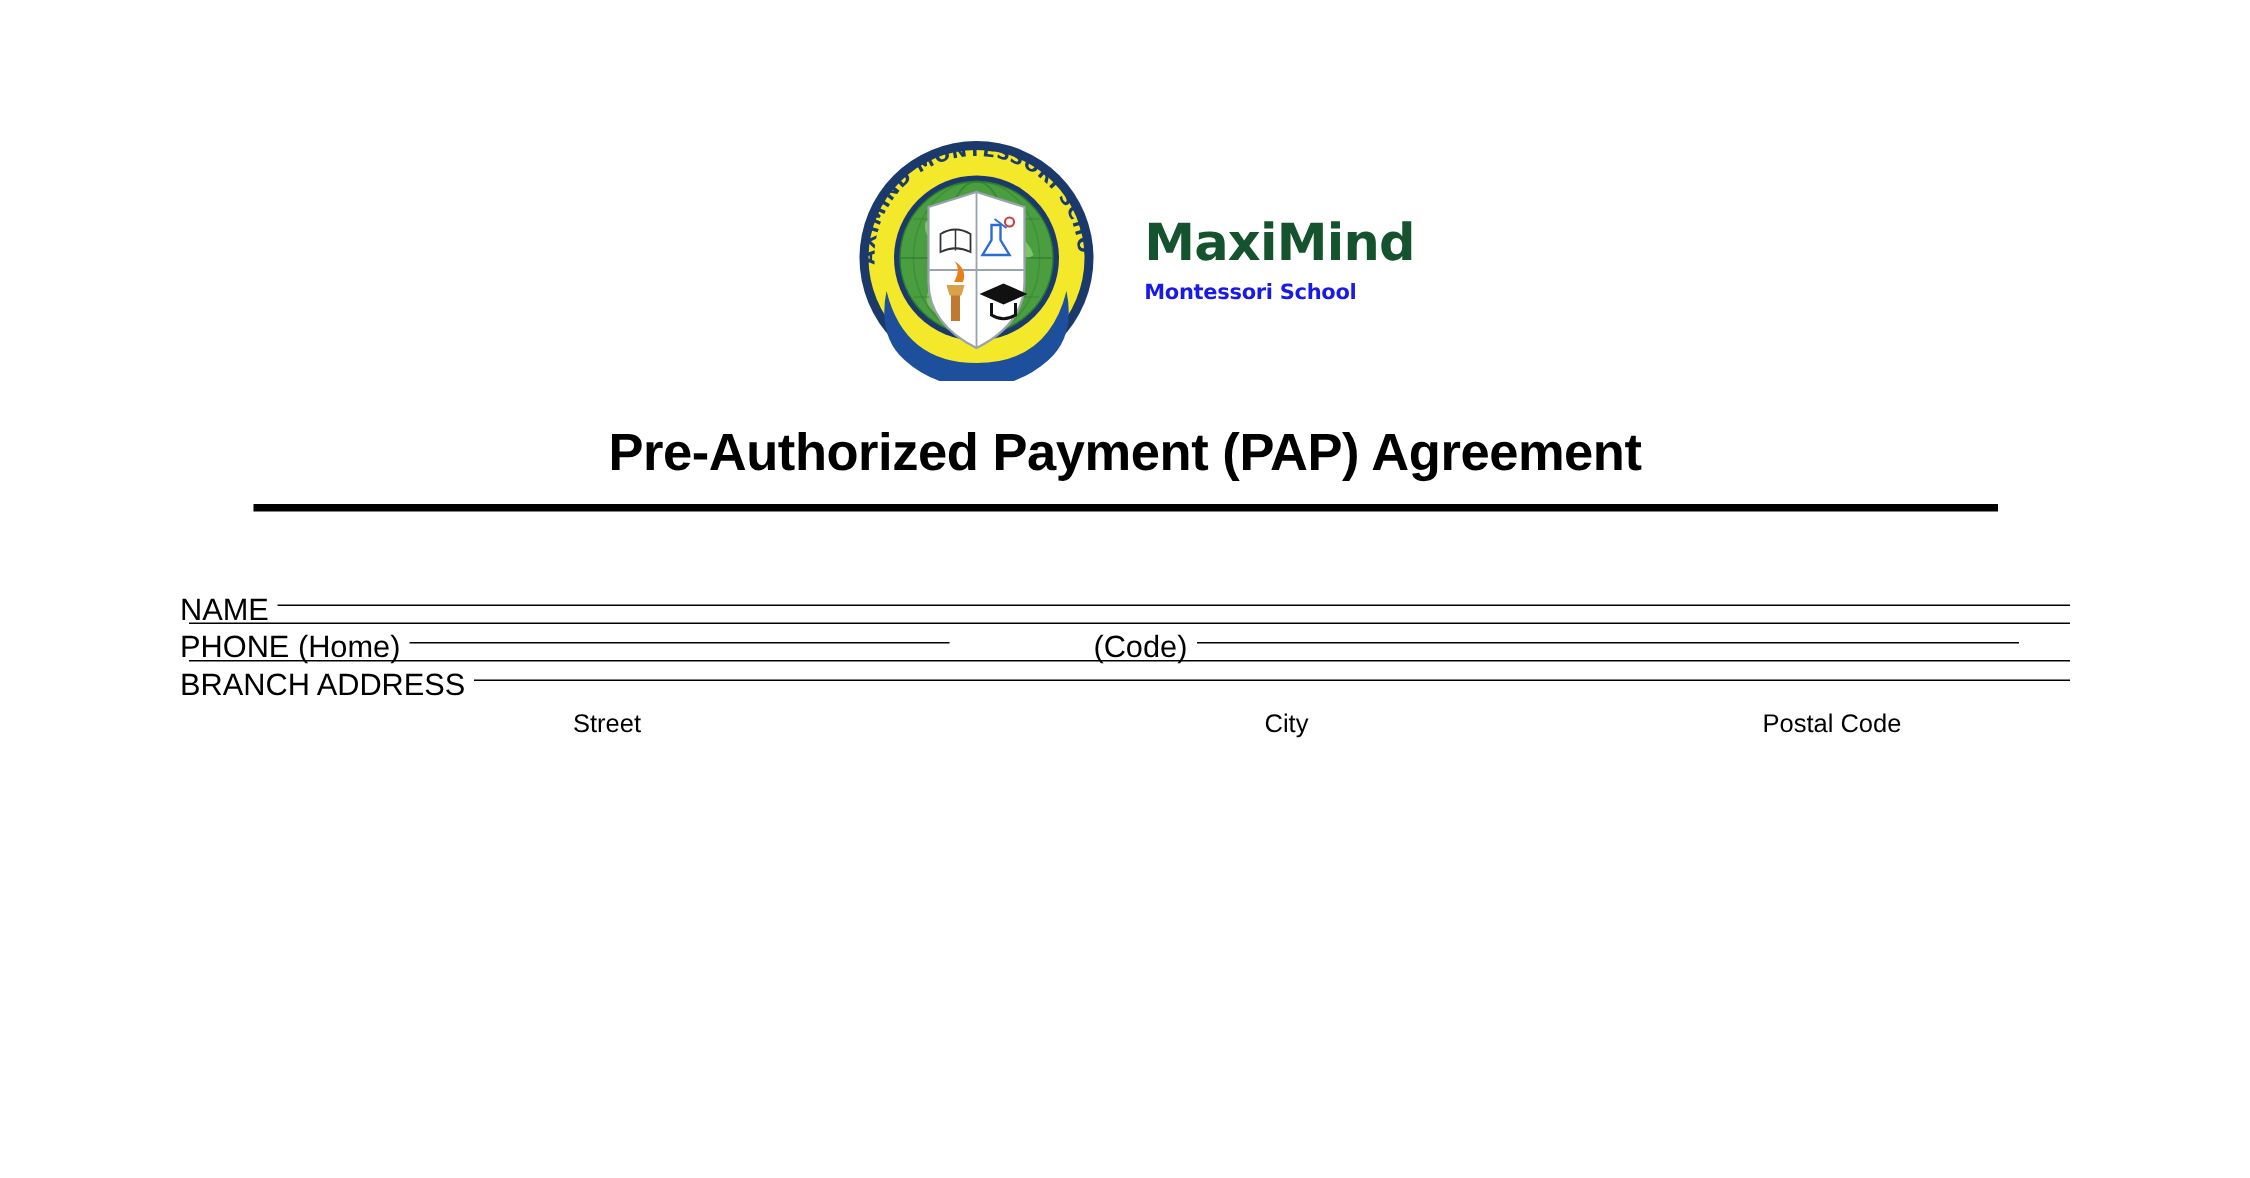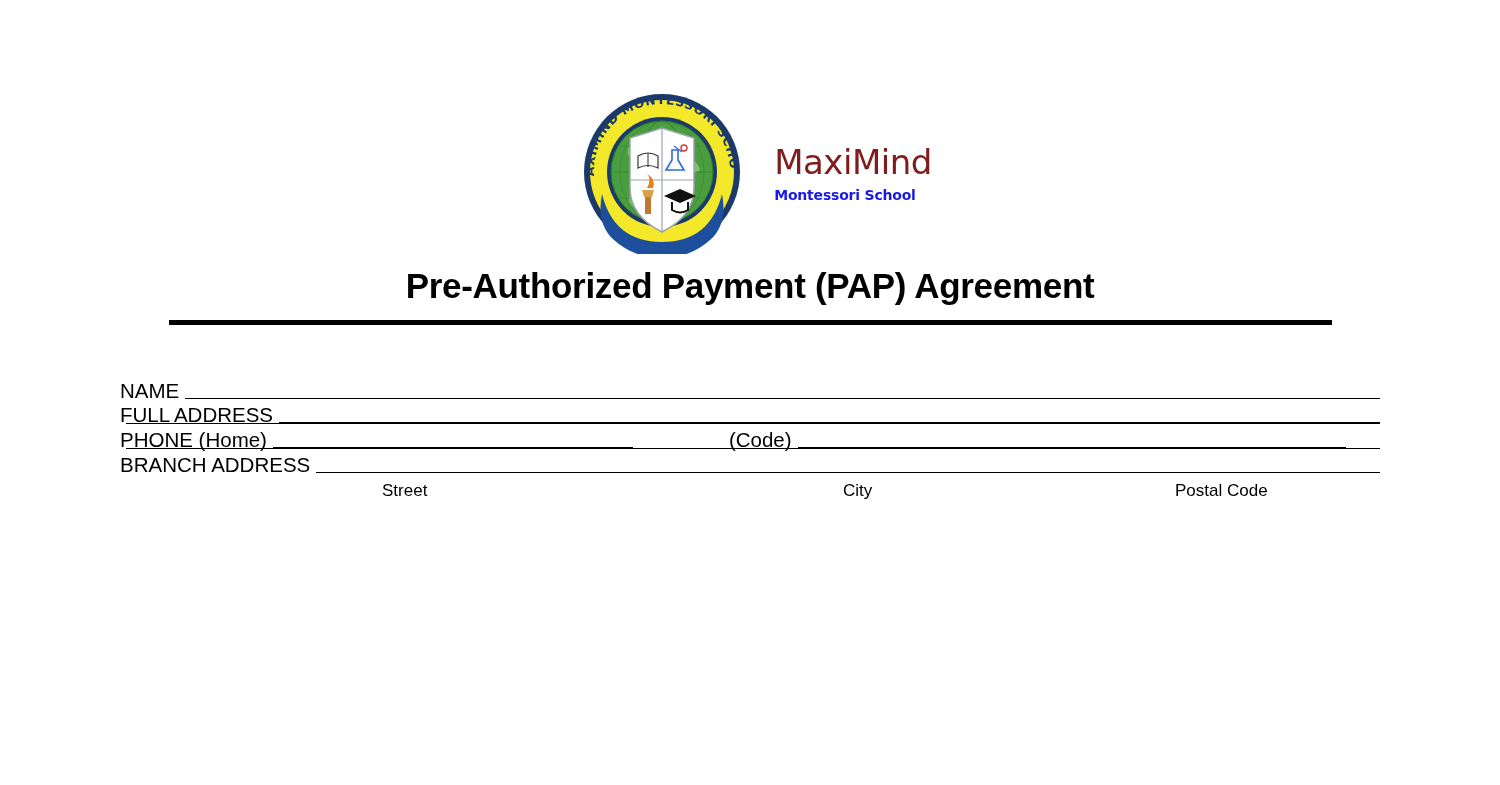--- a/index.html
+++ b/index.html
@@ -34,60 +34,60 @@
 
   .logo-wordmark {
     display: flex;
     flex-direction: column;
     align-items: flex-start;
     justify-content: center;
     margin-top: 18px;
   }
   .brand-top {
     font-size: 34px;
-    font-weight: normal;
-    color: #7f1d1d;
+    font-weight: bold;
+    color: #14532d;
     letter-spacing: -0.5px;
     line-height: 1.05;
     font-family: "DejaVu Sans", sans-serif;
   }
   .brand-bottom {
     font-size: 14px;
     font-weight: bold;
     color: #1a1ae6;
     letter-spacing: -0.2px;
     margin-top: 6px;
     font-family: "DejaVu Sans", sans-serif;
   }
 
   
   .doc-title {
     text-align: center;
     font-size: 35px;
     font-weight: bold;
     letter-spacing: -0.3px;
-    margin-top: 12px;
+    margin-top: 28px;
     font-family: "Liberation Sans", sans-serif;
   }
   .title-rule {
     width: 1163px;
     height: 5px;
     background: #000;
     margin: 14px auto 0 auto;
   }
 
   
   .form {
     margin: 54px 0 0 0;
     padding: 0 120px 0 120px;
     font-size: 20.5px;
   }
   .row {
     display: flex;
-    align-items: flex-end;
+    align-items: center;
     white-space: nowrap;
   }
   .row + .row { margin-top: 0; }
 
   .label { flex: none; }
 
   .line {
     flex: 1 1 auto;
     border-bottom: 1.6px solid #000;
     height: 0;
@@ -187,24 +187,20 @@
 <div class="doc-title">Pre-Authorized Payment (PAP) Agreement</div>
 <div class="title-rule"></div>
 
 <div class="form">
 
   <div class="row r-name">
     <span class="label">NAME</span>
     <span class="line"></span>
   </div>
 
-  <div class="row r-address">
-    <span class="label">FULL ADDRESS</span>
-    <span class="line"></span>
-  </div>
 
   <div class="row r-address2">
     <span class="line"></span>
   </div>
 
   <div class="row r-phone">
     <span class="label">PHONE (Home)</span>
     <span class="line fixed-340"></span>
     <span class="gap"></span>
     <span class="label">(Code)</span>

